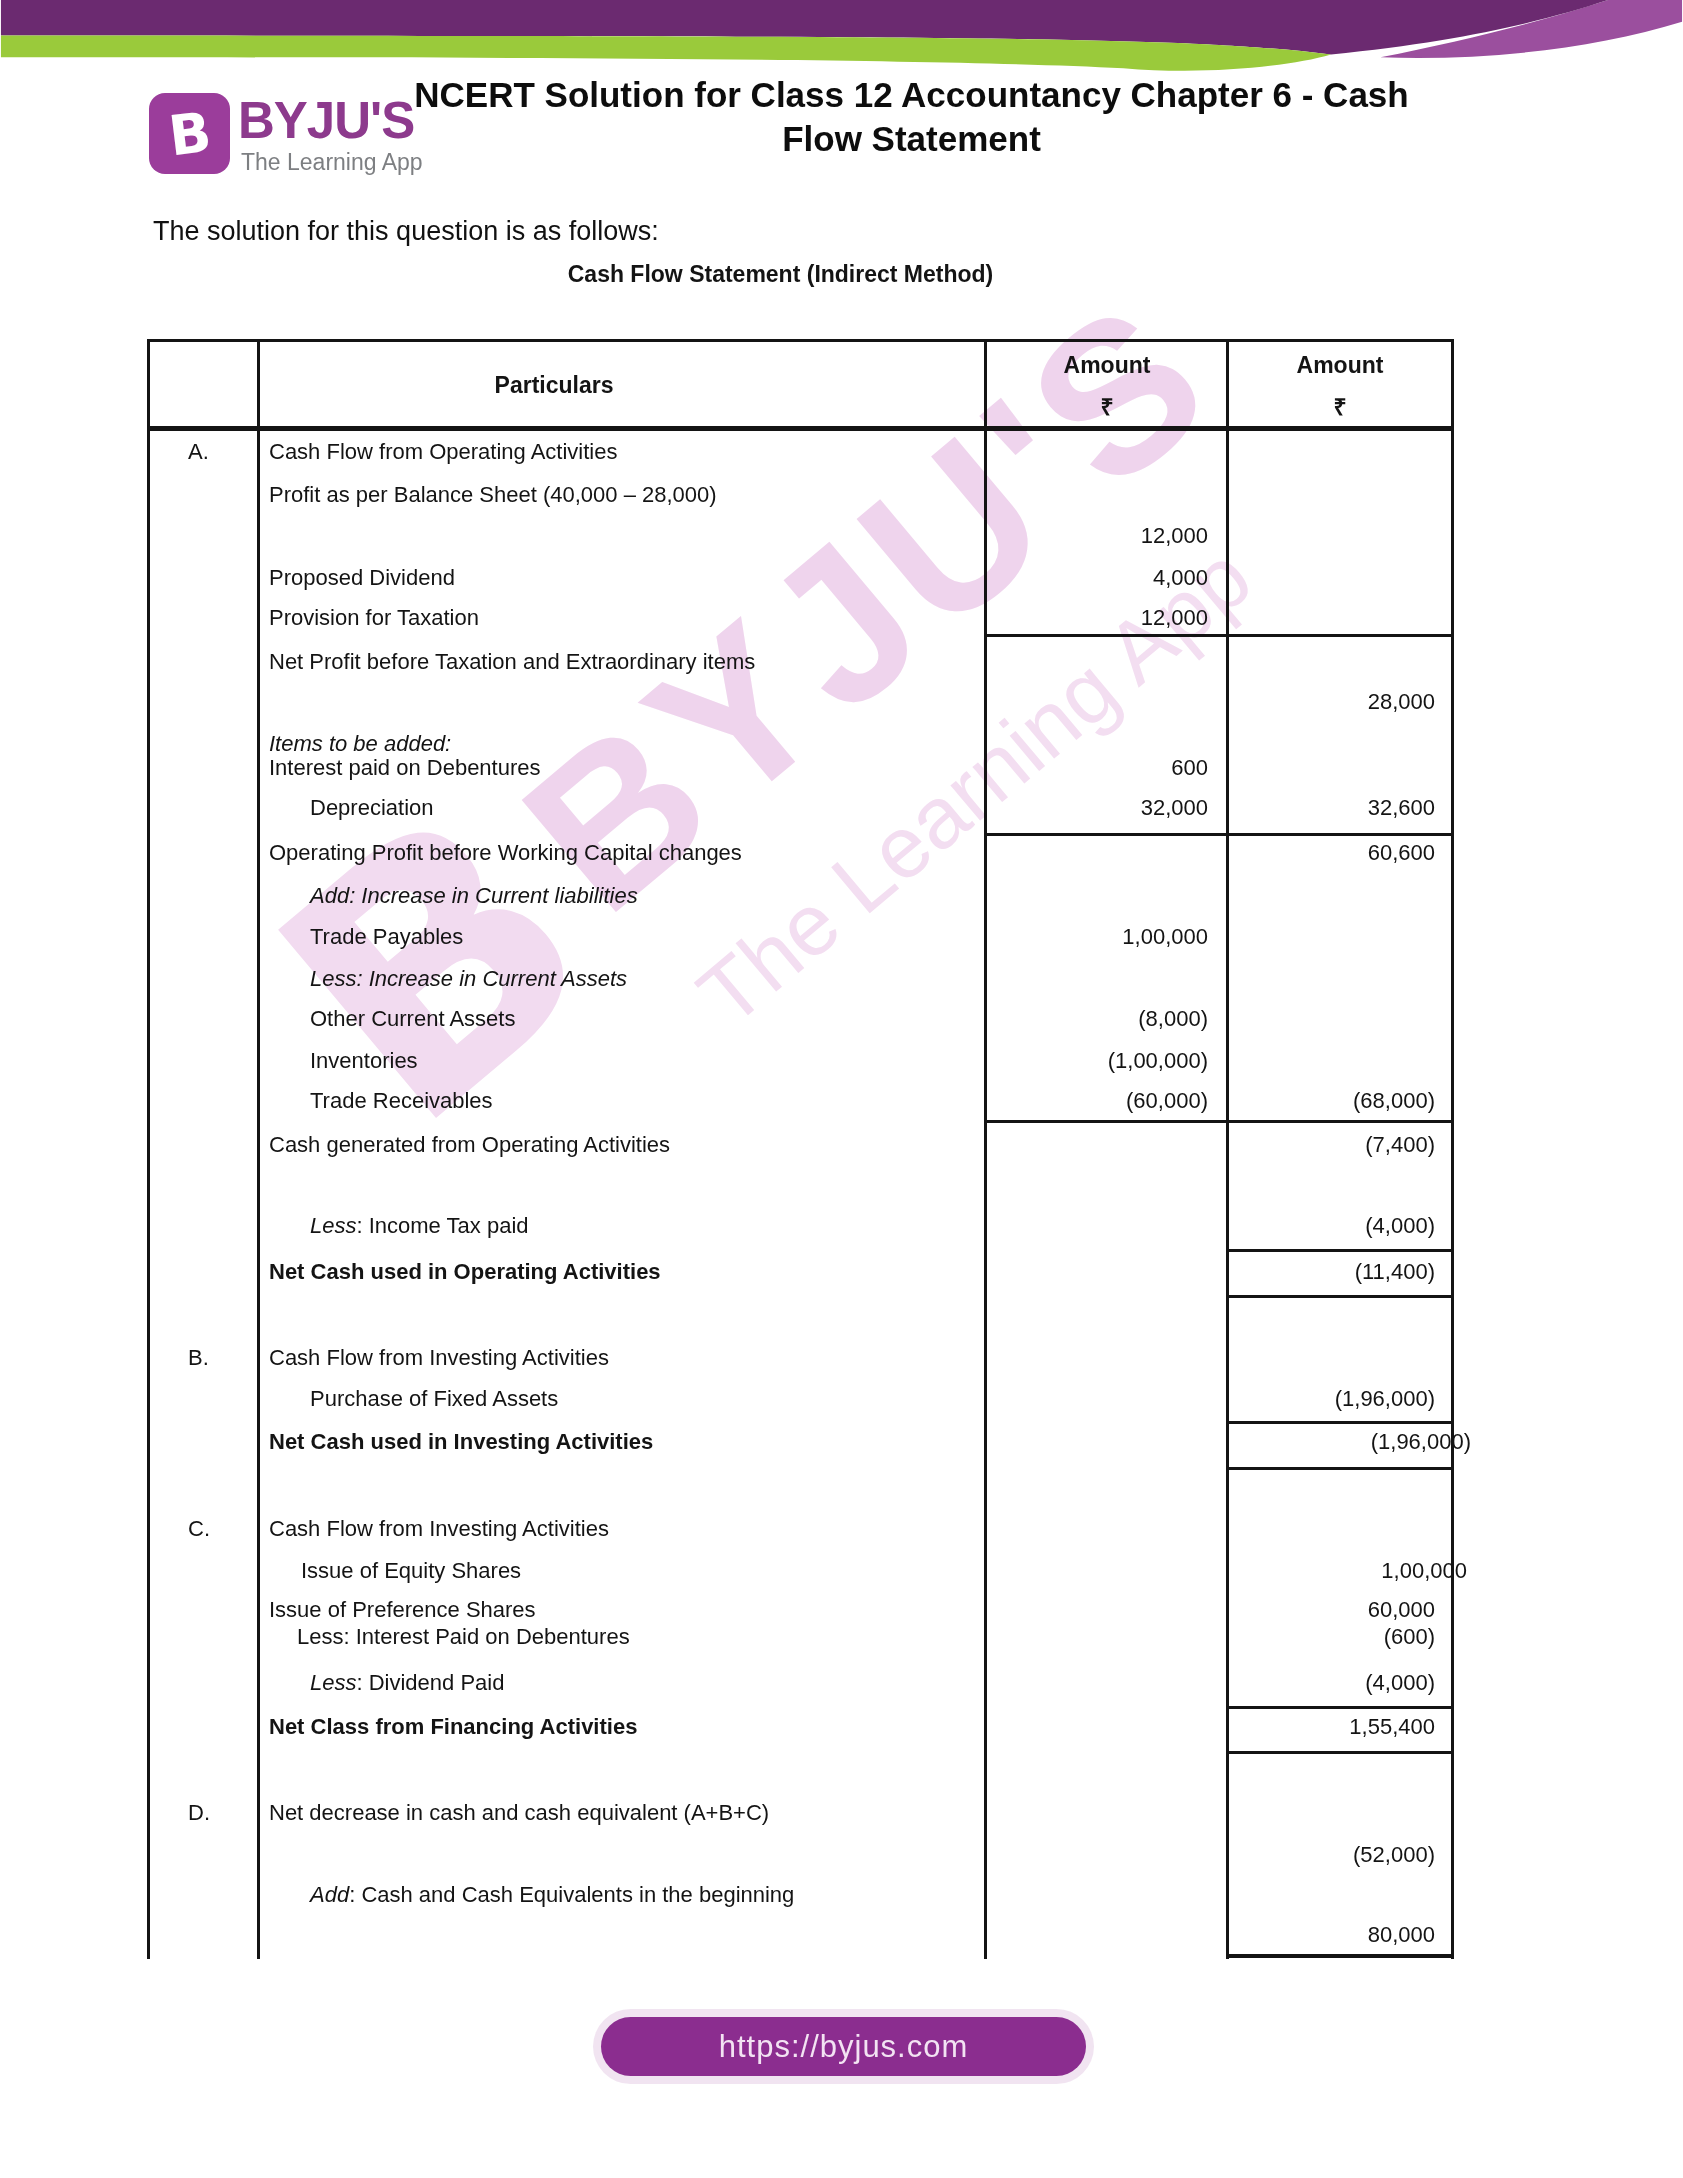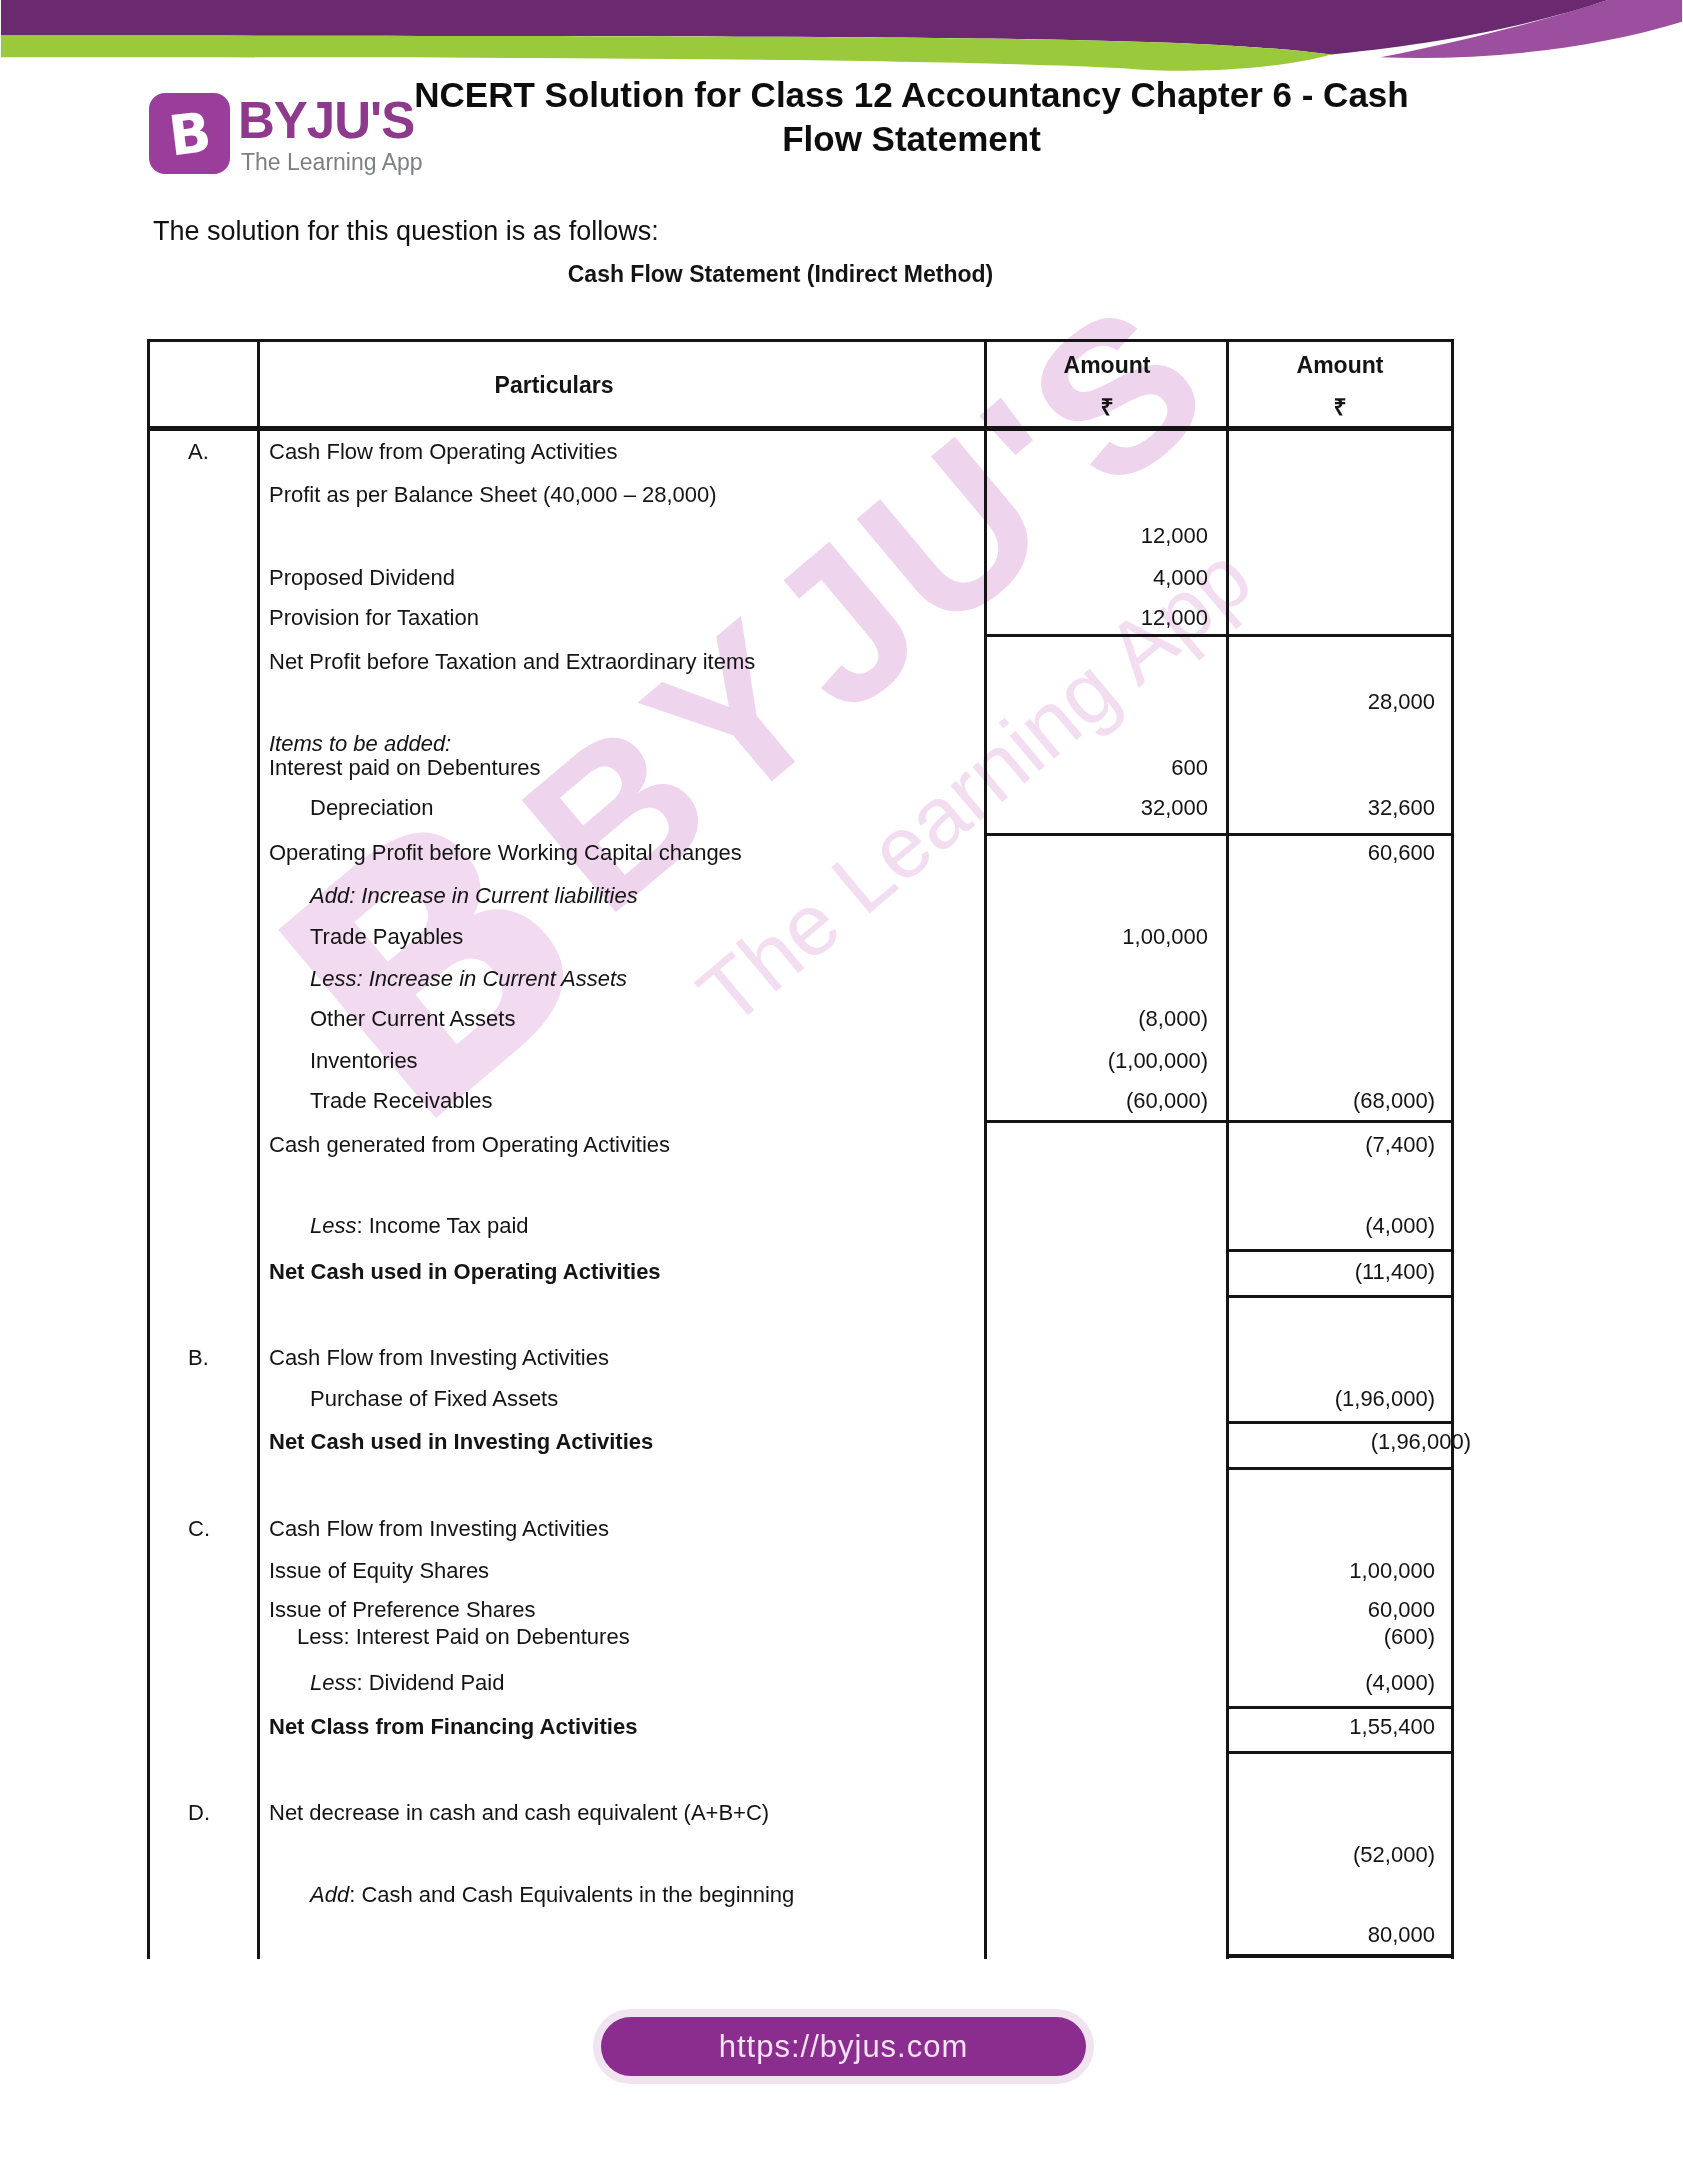--- a/index.html
+++ b/index.html
@@ -190,21 +190,21 @@
         <span class="a2">(1,96,000)</span>
       </div>
       <div class="row" style="top: 1087px; padding-left: 36px;">
         <span class="lbl bold">Net Cash used in Investing Activities</span>
         <span class="a2">(1,96,000)</span>
       </div>
       <div class="row" style="top: 1174px;">
         <span class="sec">C.</span>
         <span class="lbl">Cash Flow from Investing Activities</span>
       </div>
-      <div class="row" style="top: 1216px;">
+      <div class="row" style="top: 1216px; margin-left: 32px;">
         <span class="lbl">Issue of Equity Shares</span>
         <span class="a2">1,00,000</span>
       </div>
       <div class="row" style="top: 1255px;">
         <span class="lbl">Issue of Preference Shares</span>
         <span class="a2">60,000</span>
       </div>
       <div class="row" style="top: 1282px;">
         <span class="lbl ind1">Less: Interest Paid on Debentures</span>
         <span class="a2">(600)</span>

